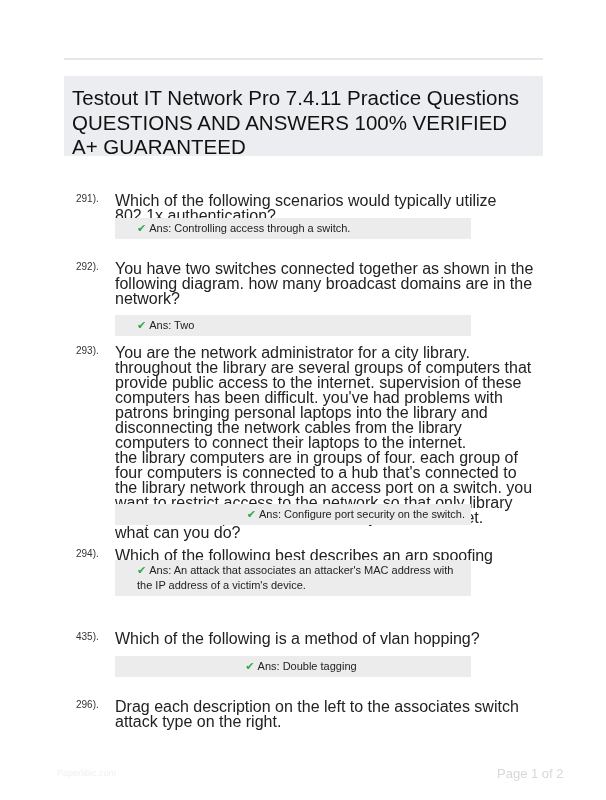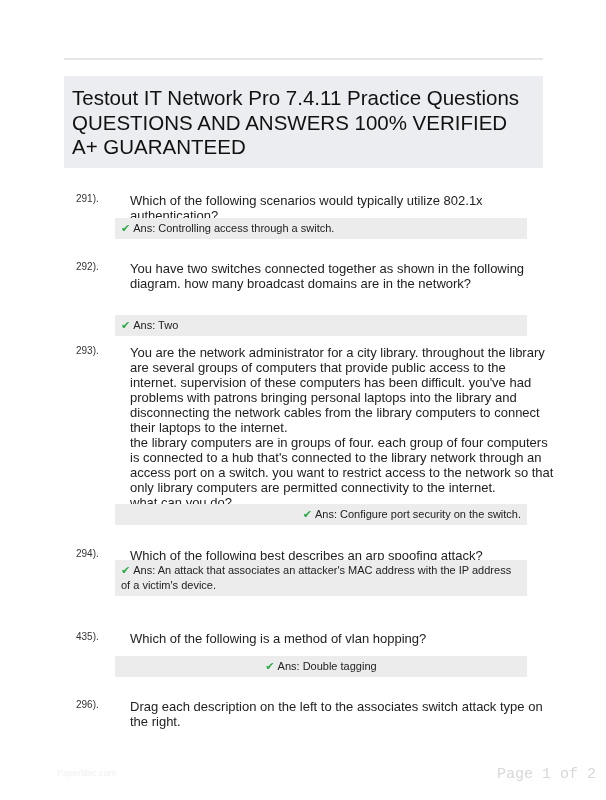--- a/index.html
+++ b/index.html
@@ -5,50 +5,50 @@
     html, body { margin: 0; padding: 0; background: #ffffff; }
     body {
       width: 606px; height: 800px; position: relative; overflow: hidden;
       font-family: "Liberation Sans", sans-serif; color: #222;
     }
     .top-rule {
       position: absolute; left: 64px; top: 58px; width: 479px; height: 2px;
       background: #e6e7ea;
     }
     .title-box {
-      position: absolute; left: 64px; top: 76px; width: 479px; height: 92px;
+      position: absolute; left: 64px; top: 76px; width: 479px; height: 80px;
       background: #ecedf0; box-sizing: border-box; padding: 10px 8px 0 8px;
     }
     .title-box h1 {
       margin: 0; font-weight: normal; font-size: 20.5px; line-height: 24.5px; color: #111;
     }
     .q {
       position: absolute; left: 76px; width: 460px;
     }
     .q-num {
       position: absolute; left: 0; top: 0; font-size: 10px; color: #333;
     }
     .q-text {
-      position: absolute; left: 54px; top: 0; width: 425px;
-      font-size: 13px; line-height: 15px; color: #222; white-space: pre-line;
+      position: absolute; left: 39px; top: 0; width: 425px;
+      font-size: 16px; line-height: 15px; color: #222; white-space: pre-line;
     }
     .ans {
-      position: absolute; left: 39px; width: 412px; background: #ececec;
-      box-sizing: border-box; padding: 3px 6px 3px 6px;
+      position: absolute; left: 39px; width: 356px; background: #ececec;
+      box-sizing: border-box; padding: 3px 6px 3px 22px;
       font-size: 11px; line-height: 15px; color: #222;
     }
     .check {
       display: inline-block; color: #2eaa4a; font-size: 11px; margin-right: 3px;
     }
     .footer-left {
       position: absolute; left: 57px; top: 768px; font-size: 9px; color: #f0f0f0;
     }
     .footer-right {
-      position: absolute; left: 497px; top: 766px; font-size: 15px; color: #d8d8d8;
-      font-family: Liberation Mono, monospace;
+      position: absolute; left: 497px; top: 766px; font-size: 13px; color: #d8d8d8;
+      font-family: Liberation Sans, sans-serif;
     }
   </style>
 </head>
 <body>
 
 <div class="top-rule"></div>
 
 <div class="title-box">
   <h1>Testout IT Network Pro 7.4.11 Practice Questions QUESTIONS AND ANSWERS 100% VERIFIED A+ GUARANTEED</h1>
 </div>

